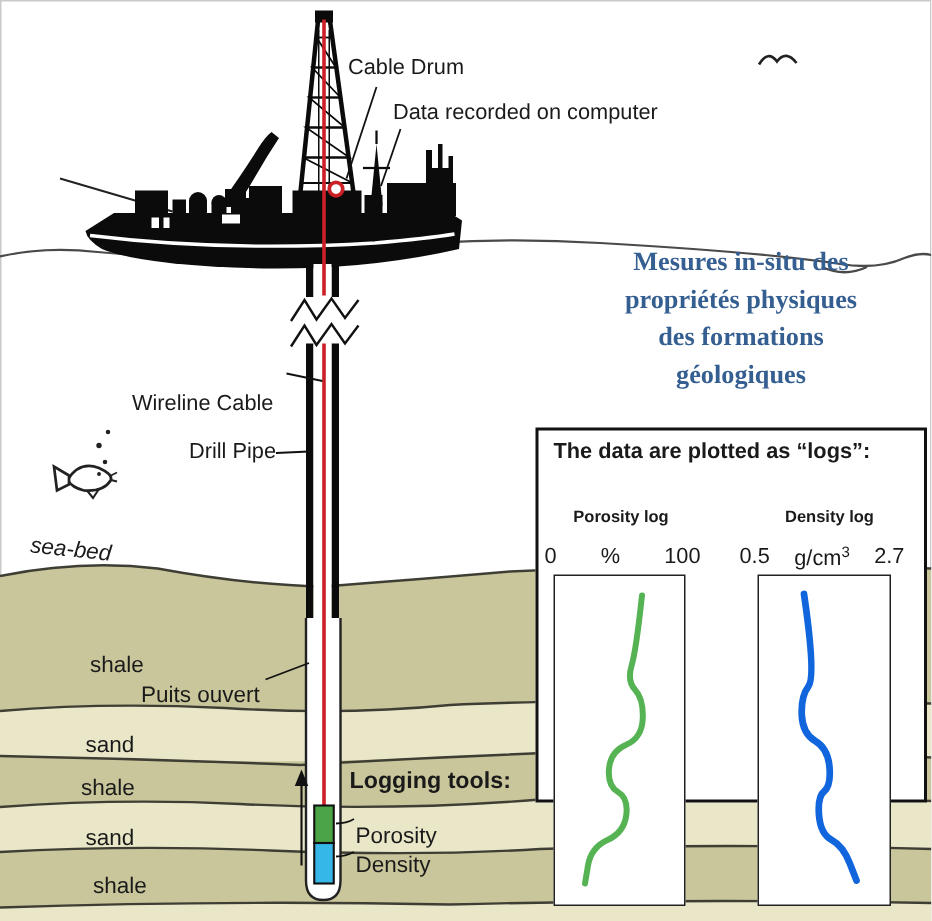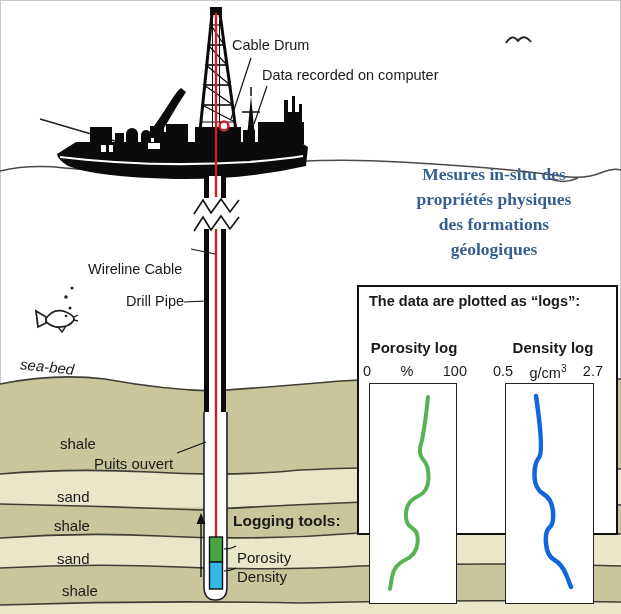--- a/index.html
+++ b/index.html
@@ -15,21 +15,21 @@
   .seabed-lbl{font-style:italic;transform:rotate(6deg);font-size:15px;}
   .caption{
     position:absolute;left:368px;top:162px;width:252px;text-align:center;
     font-weight:bold;font-size:17.5px;line-height:25px;color:#365f91;font-family:Liberation Serif, serif;
   }
   .panel{
     position:absolute;left:357px;top:285px;width:261px;height:250px;
     box-sizing:border-box;border:2px solid #111;background:#fff;
   }
   .panel-title{position:absolute;left:10px;top:6px;font-weight:bold;font-size:14.5px;}
-  .log-title{position:absolute;top:52px;text-align:center;font-weight:bold;font-size:15px;}
+  .log-title{position:absolute;top:52px;text-align:center;font-weight:bold;font-size:11px;}
   .log-title.porosity{left:0;width:110px;}
   .log-title.density{left:138px;width:112px;}
   .scale-row{position:absolute;top:76px;display:flex;justify-content:space-between;font-size:14.5px;}
   .scale-row.porosity{left:4px;width:104px;}
   .scale-row.density{left:134px;width:110px;}
   .scale-row sup{font-size:10px;}
   .plot-box{position:absolute;top:96px;height:219px;border:1.5px solid #222;background:#fff;}
   .plot-box.porosity{left:10px;width:86px;}
   .plot-box.density{left:146px;width:87px;}
 </style>

